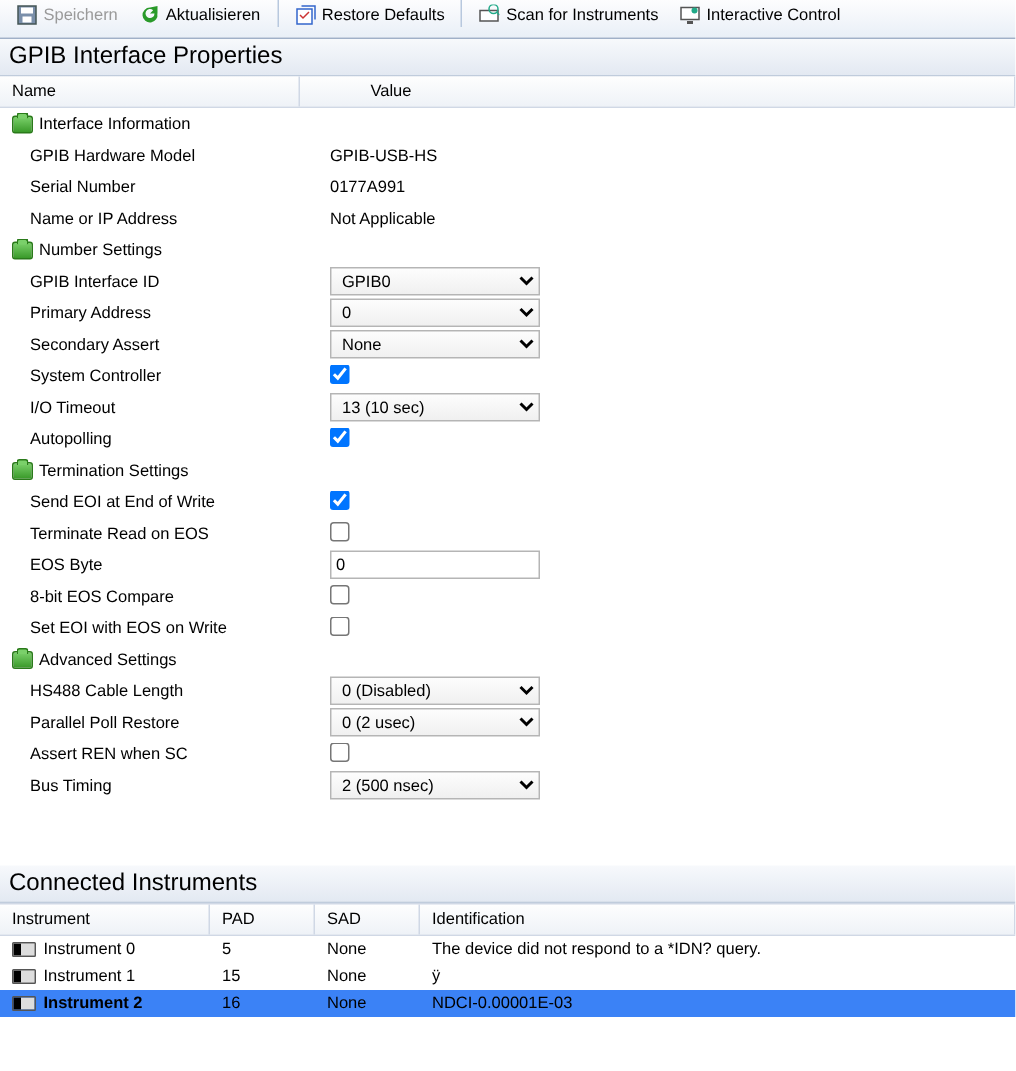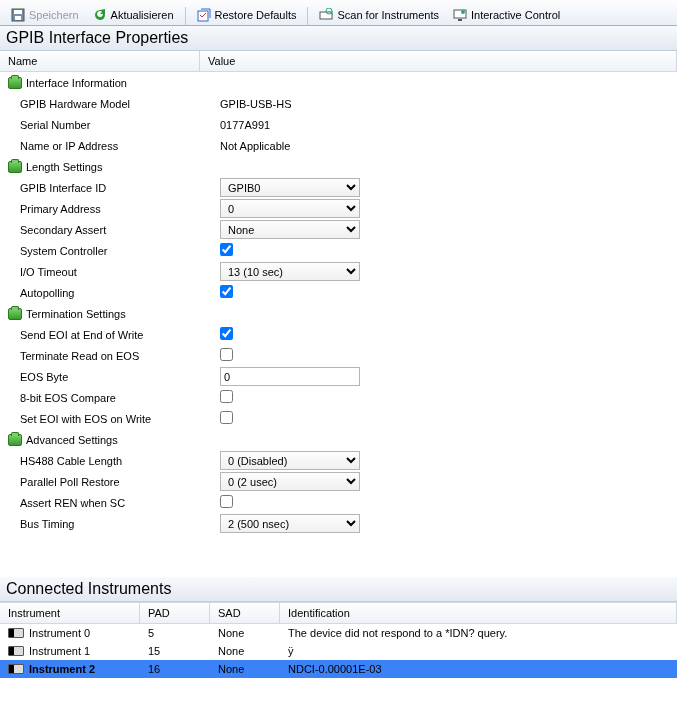--- a/index.html
+++ b/index.html
@@ -6,21 +6,21 @@
   body {
     margin: 0;
     font-family: Tahoma, Arial, sans-serif;
     font-size: 11px;
     background: #fff;
     color: #000;
     width: 677px;
   }
   .toolbar {
     display: flex;
-    align-items: flex-end;
+    align-items: flex-start;
     height: 26px;
     background: linear-gradient(#fdfdfe, #e9eff7);
     border-bottom: 1px solid #a0b0c8;
     padding: 0 4px;
   }
   .tbtn {
     display: flex;
     align-items: center;
     gap: 4px;
     padding: 2px 6px;
@@ -41,20 +41,21 @@
     border-bottom: 1px solid #c0ccdc;
     padding: 3px 6px;
     font-size: 16px;
   }
 
   .prop-header {
     display: grid;
     grid-template-columns: 200px auto;
     background: linear-gradient(#fefefe, #eef2f7);
     border-bottom: 1px solid #d0d8e5;
+    gap: 39px;
   }
   .prop-header > div {
     padding: 4px 8px;
     border-right: 1px solid #d0d8e5;
   }
   .prop-body {
     height: 505px;
     overflow: auto;
     padding-bottom: 6px;
   }
@@ -198,21 +199,21 @@
       <div class="pval">0177A991</div>
     </div>
   <div class="prow">
       <div class="pname child">Name or IP Address</div>
       <div class="pval">Not Applicable</div>
     </div>
 
   <div class="prow">
       <div class="pname cat">
         <span class="cat-icon"></span>
-        <span>Length Settings</span>
+        <span>Number Settings</span>
       </div>
     </div>
   <div class="prow">
       <div class="pname child">GPIB Interface ID</div>
       <div class="pval"><select><option>GPIB0</option></select></div>
     </div>
   <div class="prow">
       <div class="pname child">Primary Address</div>
       <div class="pval"><select><option>0</option></select></div>
     </div>

